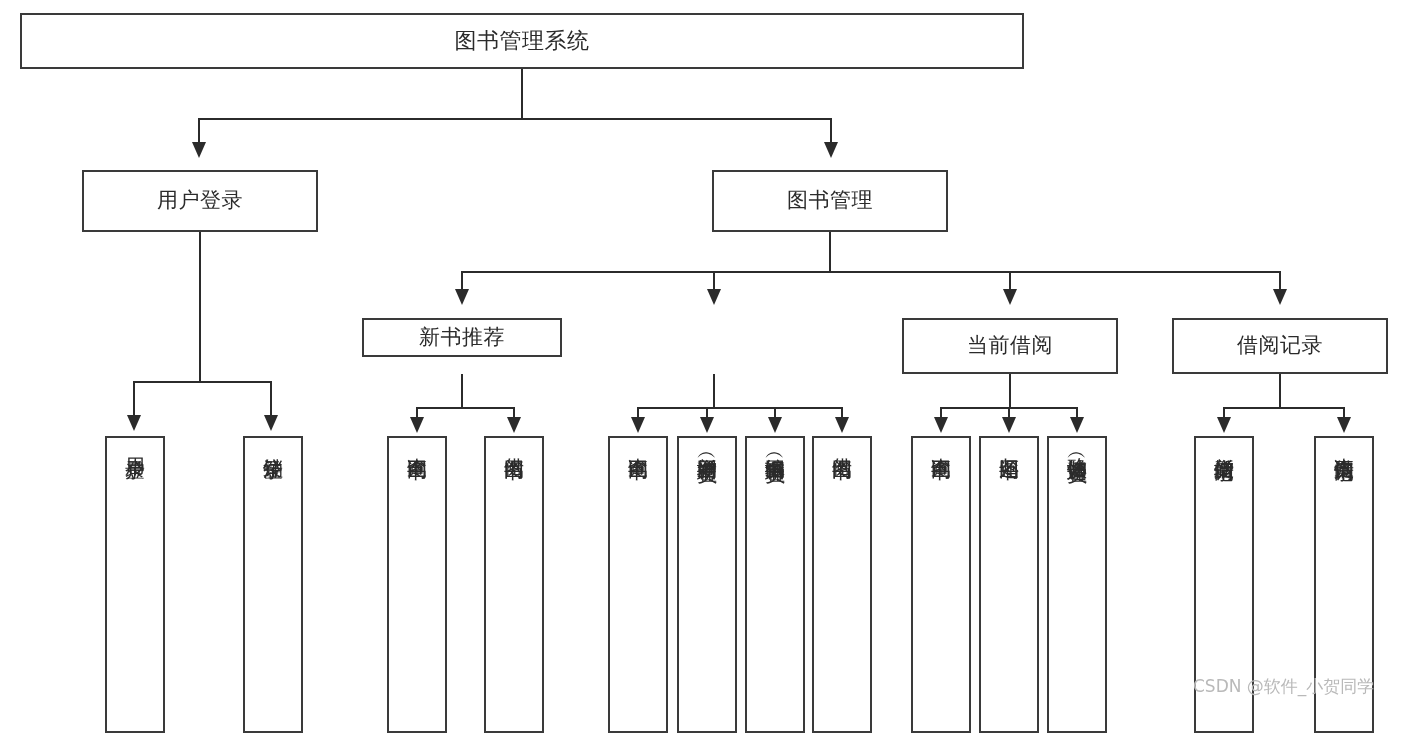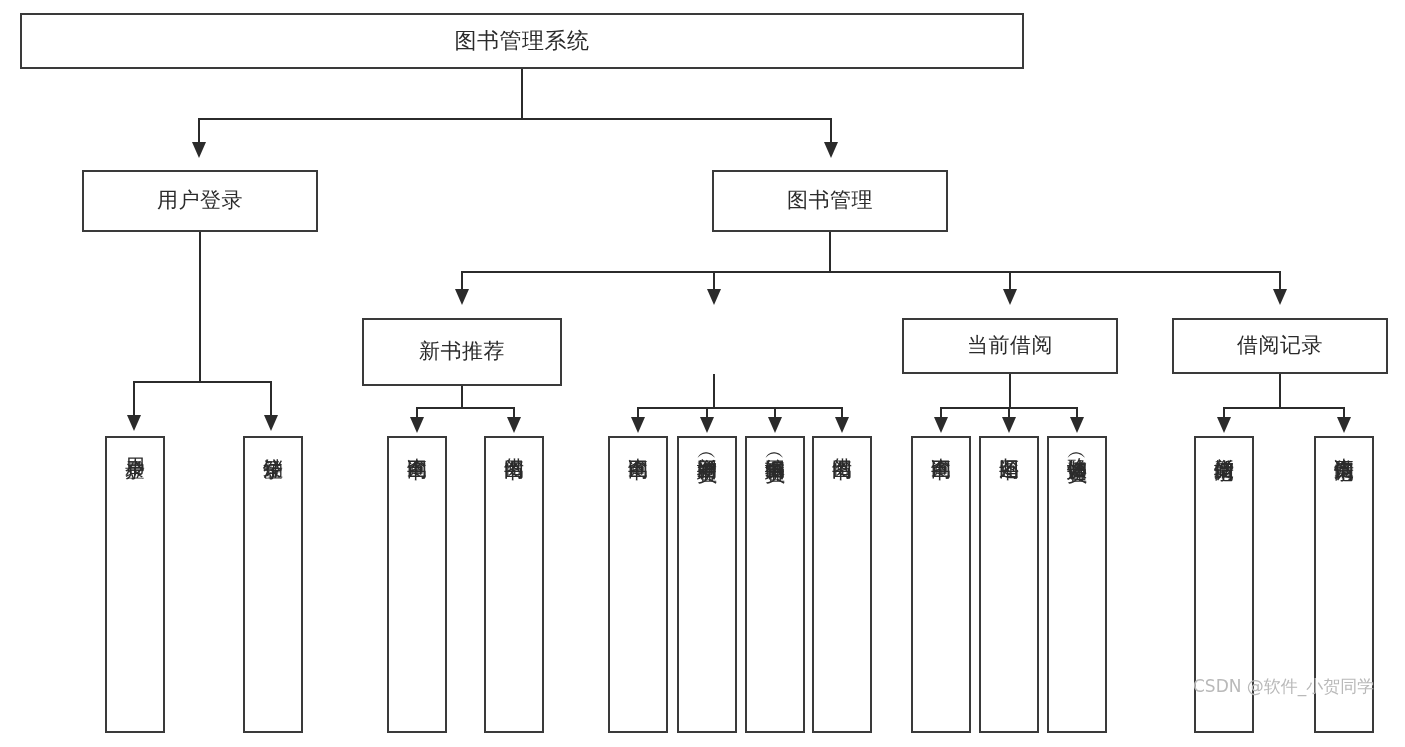--- a/index.html
+++ b/index.html
@@ -119,21 +119,21 @@
   <div class="ln h" style="left:461px; top:271px; width:819px; height:2px;"></div>
   <div class="ln v" style="left:461px; top:271px; width:2px; height:20px;"></div>
   <div class="arrow" style="left:455px; top:289px;"></div>
   <div class="ln v" style="left:713px; top:271px; width:2px; height:20px;"></div>
   <div class="arrow" style="left:707px; top:289px;"></div>
   <div class="ln v" style="left:1009px; top:271px; width:2px; height:20px;"></div>
   <div class="arrow" style="left:1003px; top:289px;"></div>
   <div class="ln v" style="left:1279px; top:271px; width:2px; height:20px;"></div>
   <div class="arrow" style="left:1273px; top:289px;"></div>
 
-  <div class="node h" style="left:362px; top:318px; width:200px; height:68px;">
+  <div class="node h" style="left:362px; top:318px; width:200px; height:39px;">
     <span class="node-label">新书推荐</span>
   </div>
   <div class="node h" style="left:902px; top:318px; width:216px; height:56px;">
     <span class="node-label">当前借阅</span>
   </div>
   <div class="node h" style="left:1172px; top:318px; width:216px; height:56px;">
     <span class="node-label">借阅记录</span>
   </div>
 
   <div class="ln v" style="left:461px; top:374px; width:2px; height:34px;"></div>

